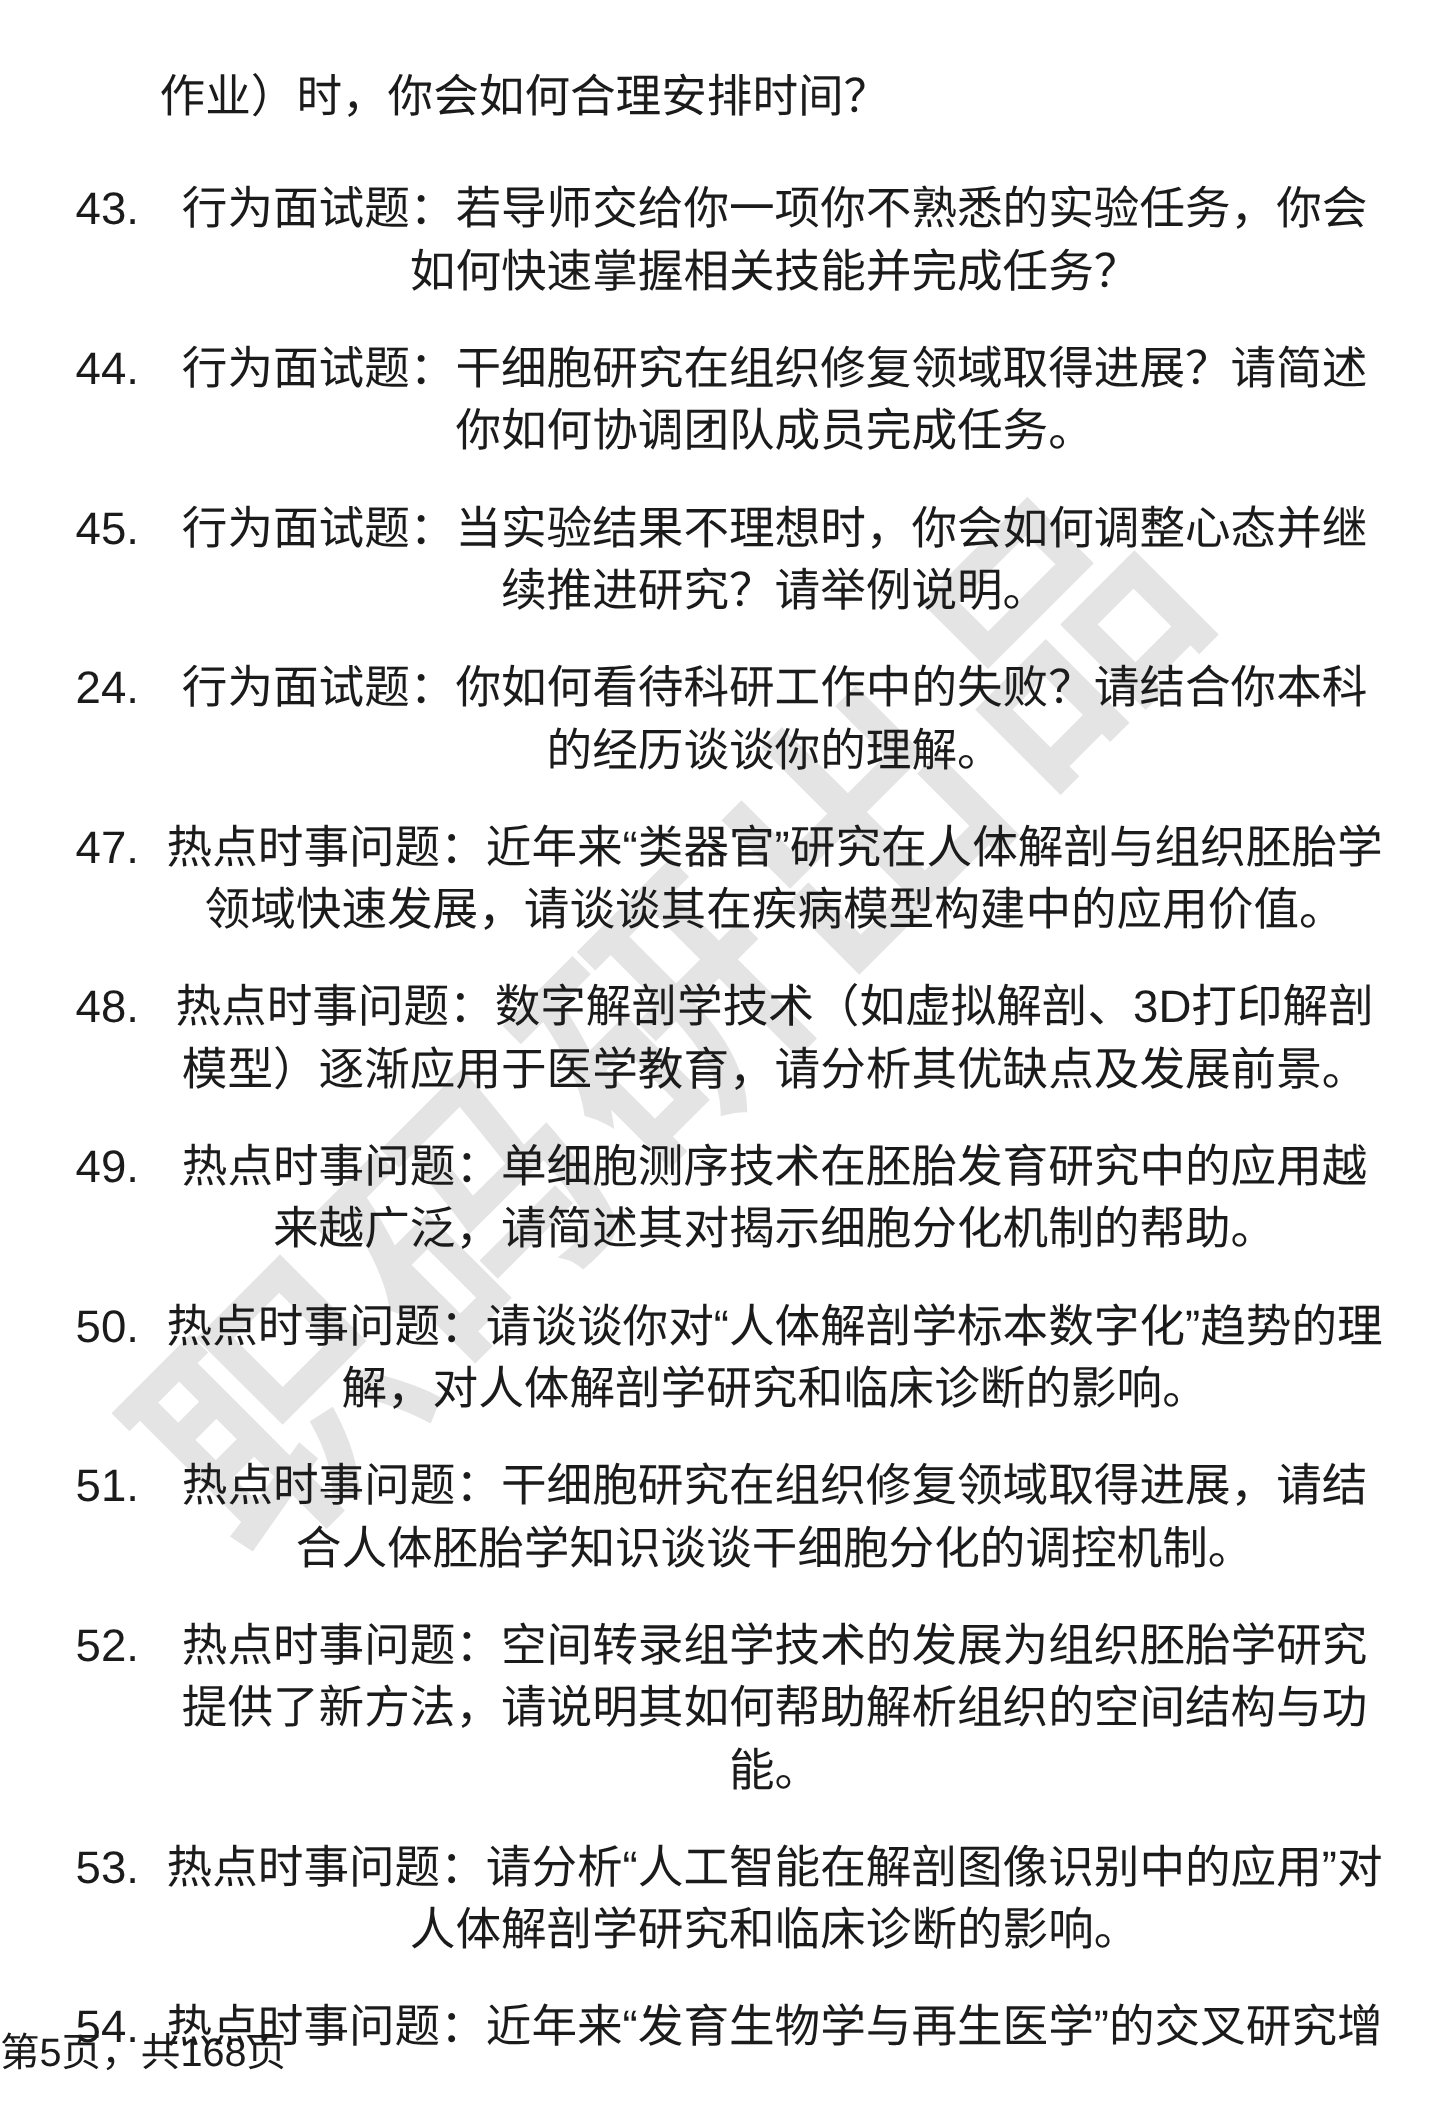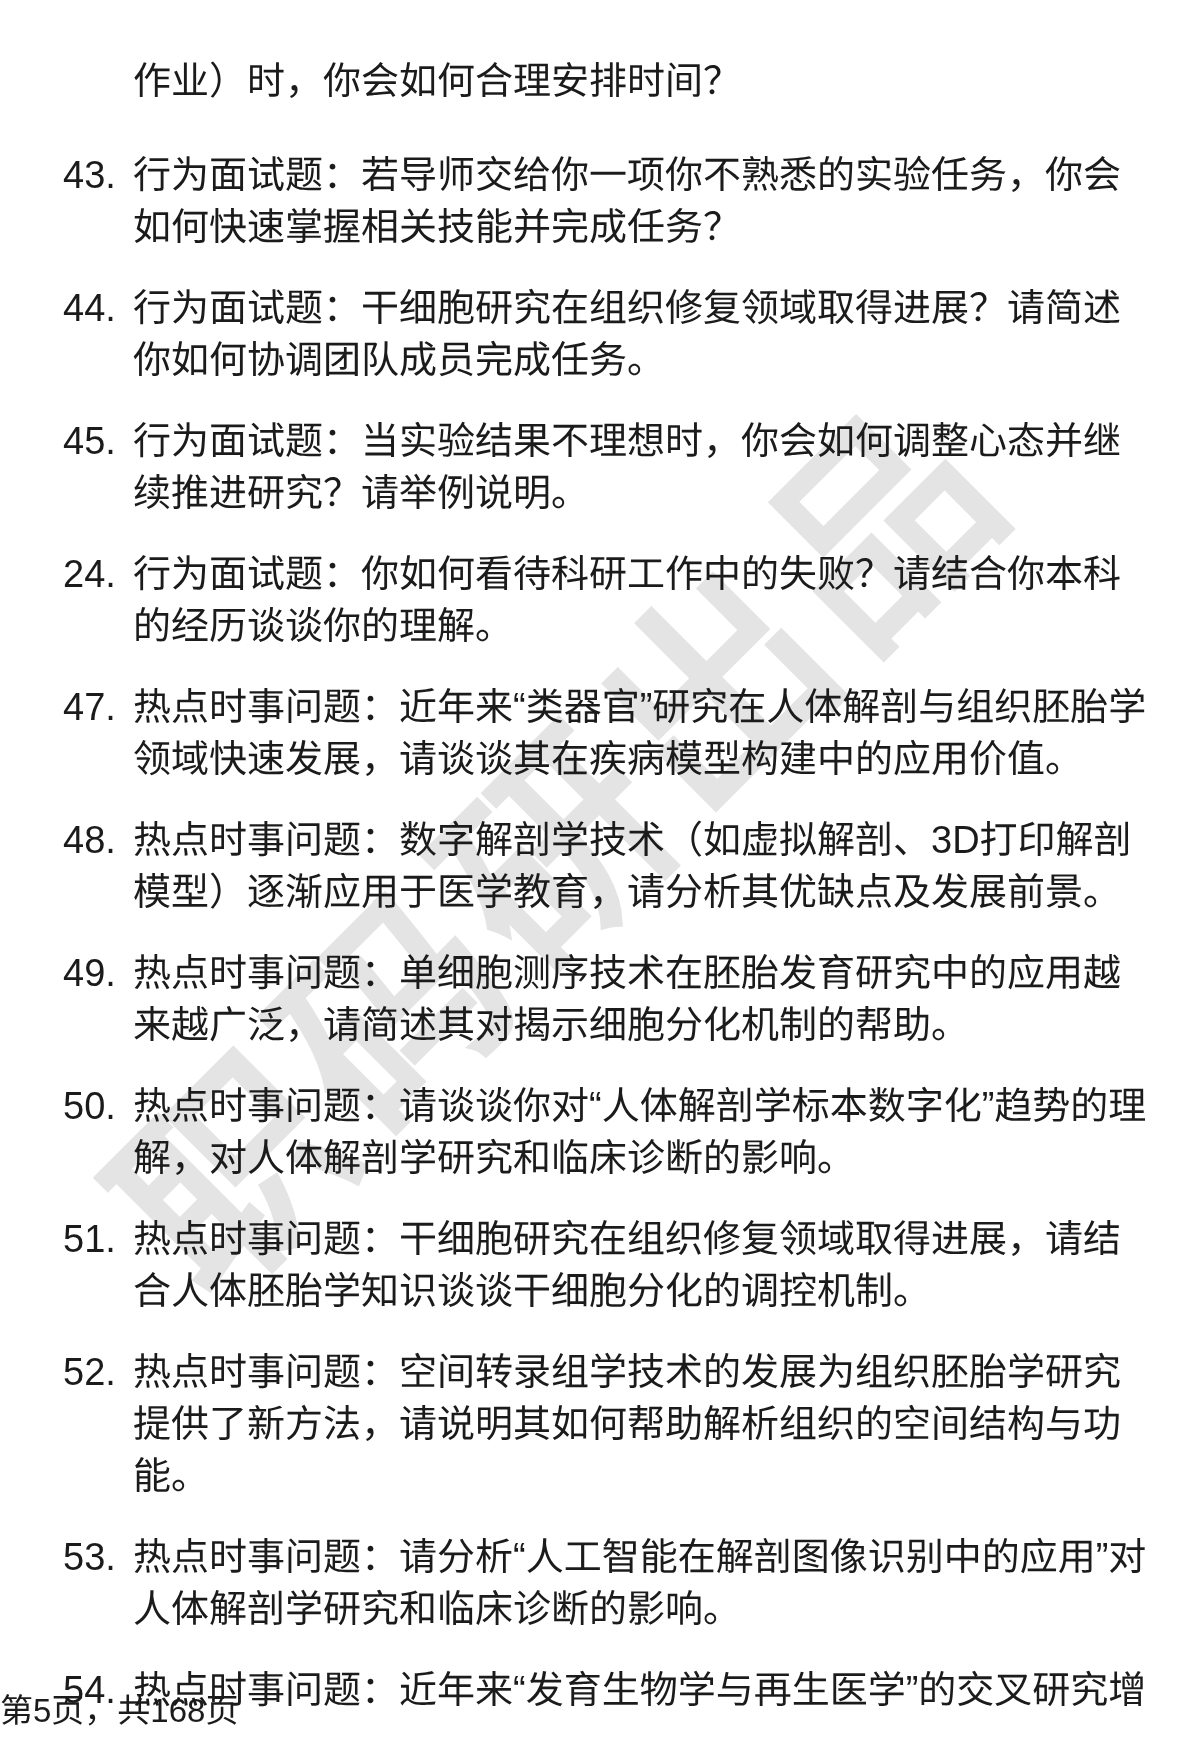--- a/index.html
+++ b/index.html
@@ -44,20 +44,21 @@
     display: flex;
     margin-bottom: 29px;
   }
   .question .num {
     flex: none;
     width: 70px;
   }
   .question .txt {
     flex: none;
     width: 1025px;
+    text-align: center;
   }
   .footer {
     position: absolute;
     left: 0; top: 1684px;
     width: 1200px;
     text-align: left;
     font-size: 33px;
     z-index: 1;
     color: #1b1b1b;
   }

